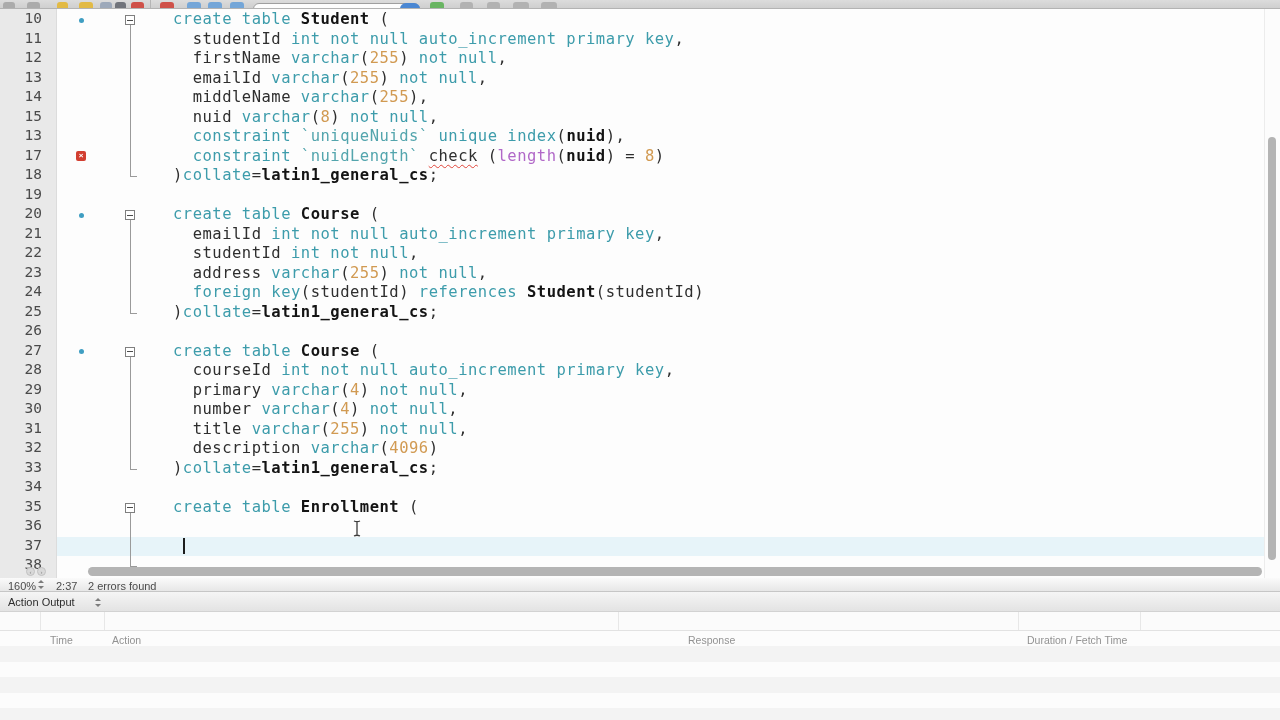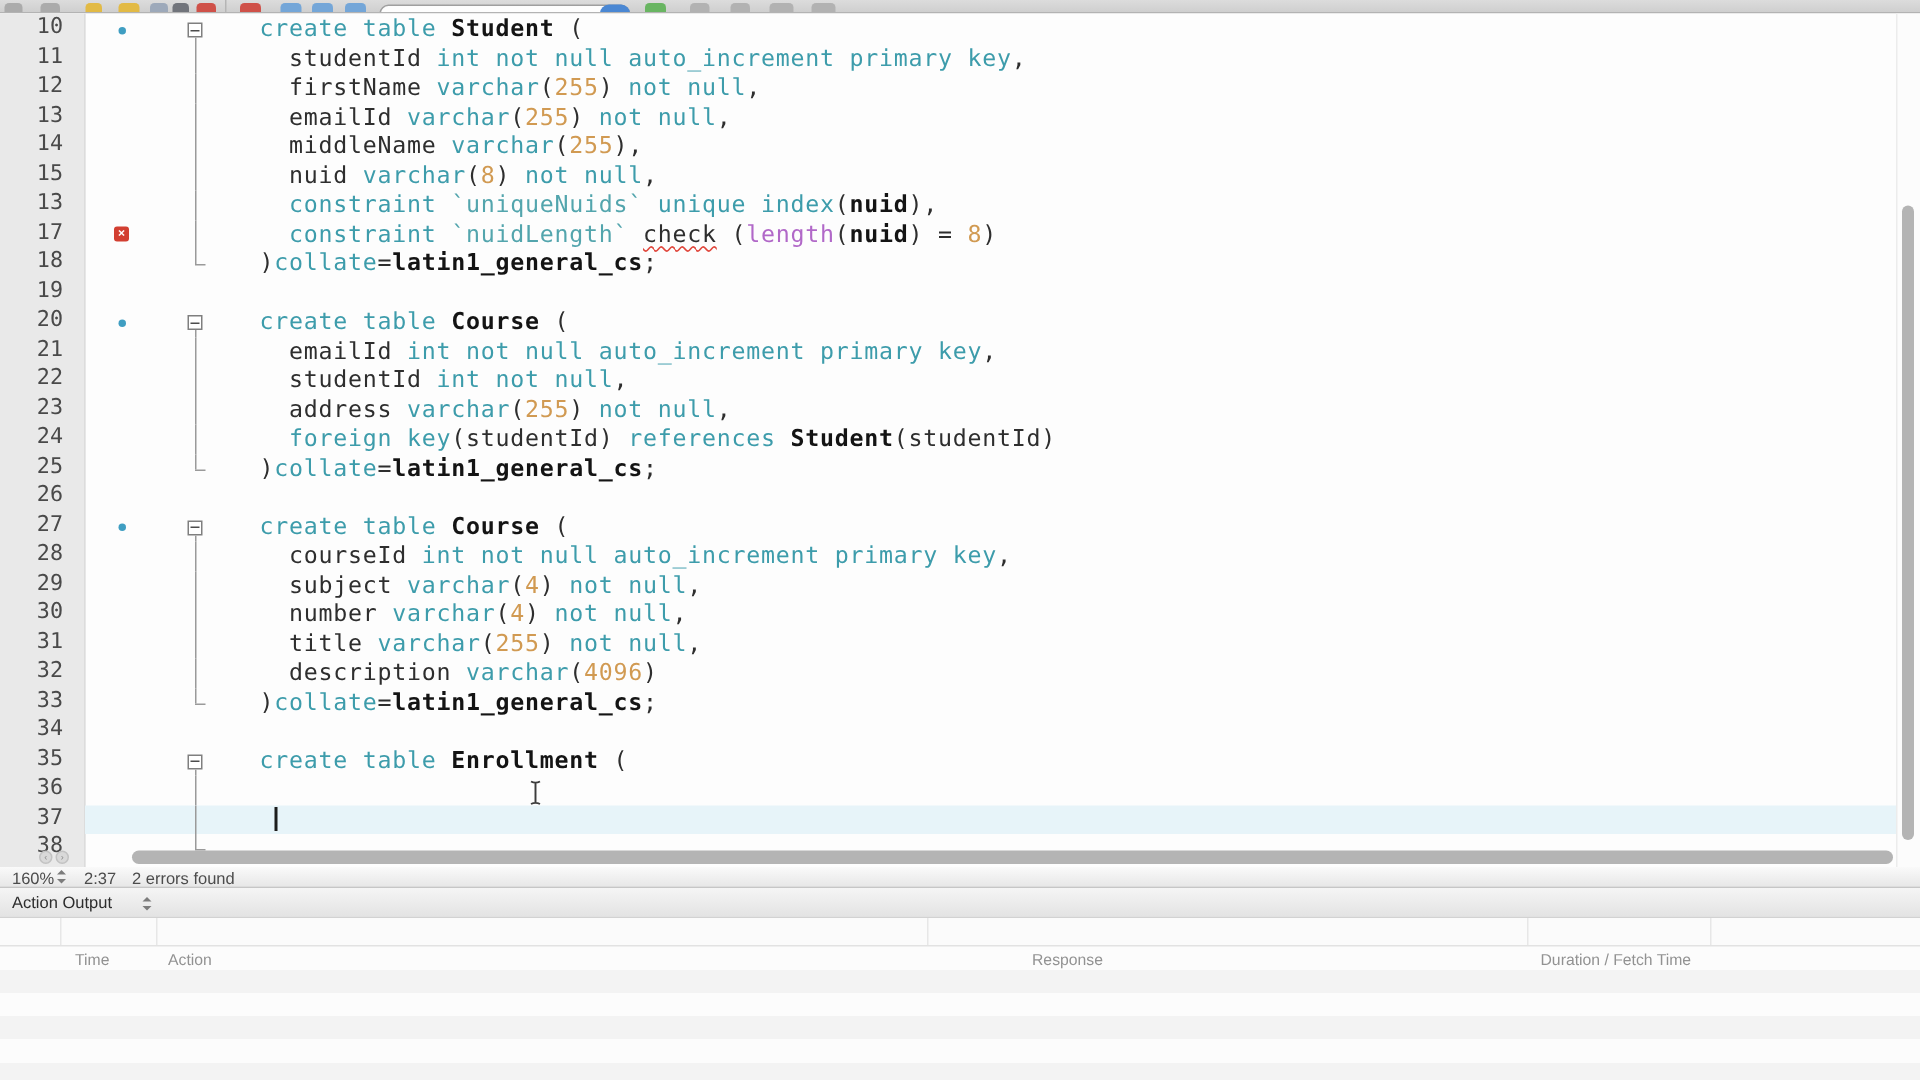--- a/index.html
+++ b/index.html
@@ -251,21 +251,21 @@
       <div class="row">
         <span class="ln">28</span>
         <span class="mk"></span>
         <span class="fold f-mid"></span>
         <span class="code"><span class="tk-p">  </span><span class="tk-i">courseId</span><span class="tk-p"> </span><span class="tk-k">int not null auto_increment primary key</span><span class="tk-p">,</span></span>
       </div>
       <div class="row">
         <span class="ln">29</span>
         <span class="mk"></span>
         <span class="fold f-mid"></span>
-        <span class="code"><span class="tk-p">  </span><span class="tk-i">subject</span><span class="tk-p"> </span><span class="tk-k">varchar</span><span class="tk-p">(</span><span class="tk-n">4</span><span class="tk-p">) </span><span class="tk-k">not null</span><span class="tk-p">,</span></span>
+        <span class="code"><span class="tk-p">  </span><span class="tk-i">primary</span><span class="tk-p"> </span><span class="tk-k">varchar</span><span class="tk-p">(</span><span class="tk-n">4</span><span class="tk-p">) </span><span class="tk-k">not null</span><span class="tk-p">,</span></span>
       </div>
       <div class="row">
         <span class="ln">30</span>
         <span class="mk"></span>
         <span class="fold f-mid"></span>
         <span class="code"><span class="tk-p">  </span><span class="tk-i">number</span><span class="tk-p"> </span><span class="tk-k">varchar</span><span class="tk-p">(</span><span class="tk-n">4</span><span class="tk-p">) </span><span class="tk-k">not null</span><span class="tk-p">,</span></span>
       </div>
       <div class="row">
         <span class="ln">31</span>
         <span class="mk"></span>

